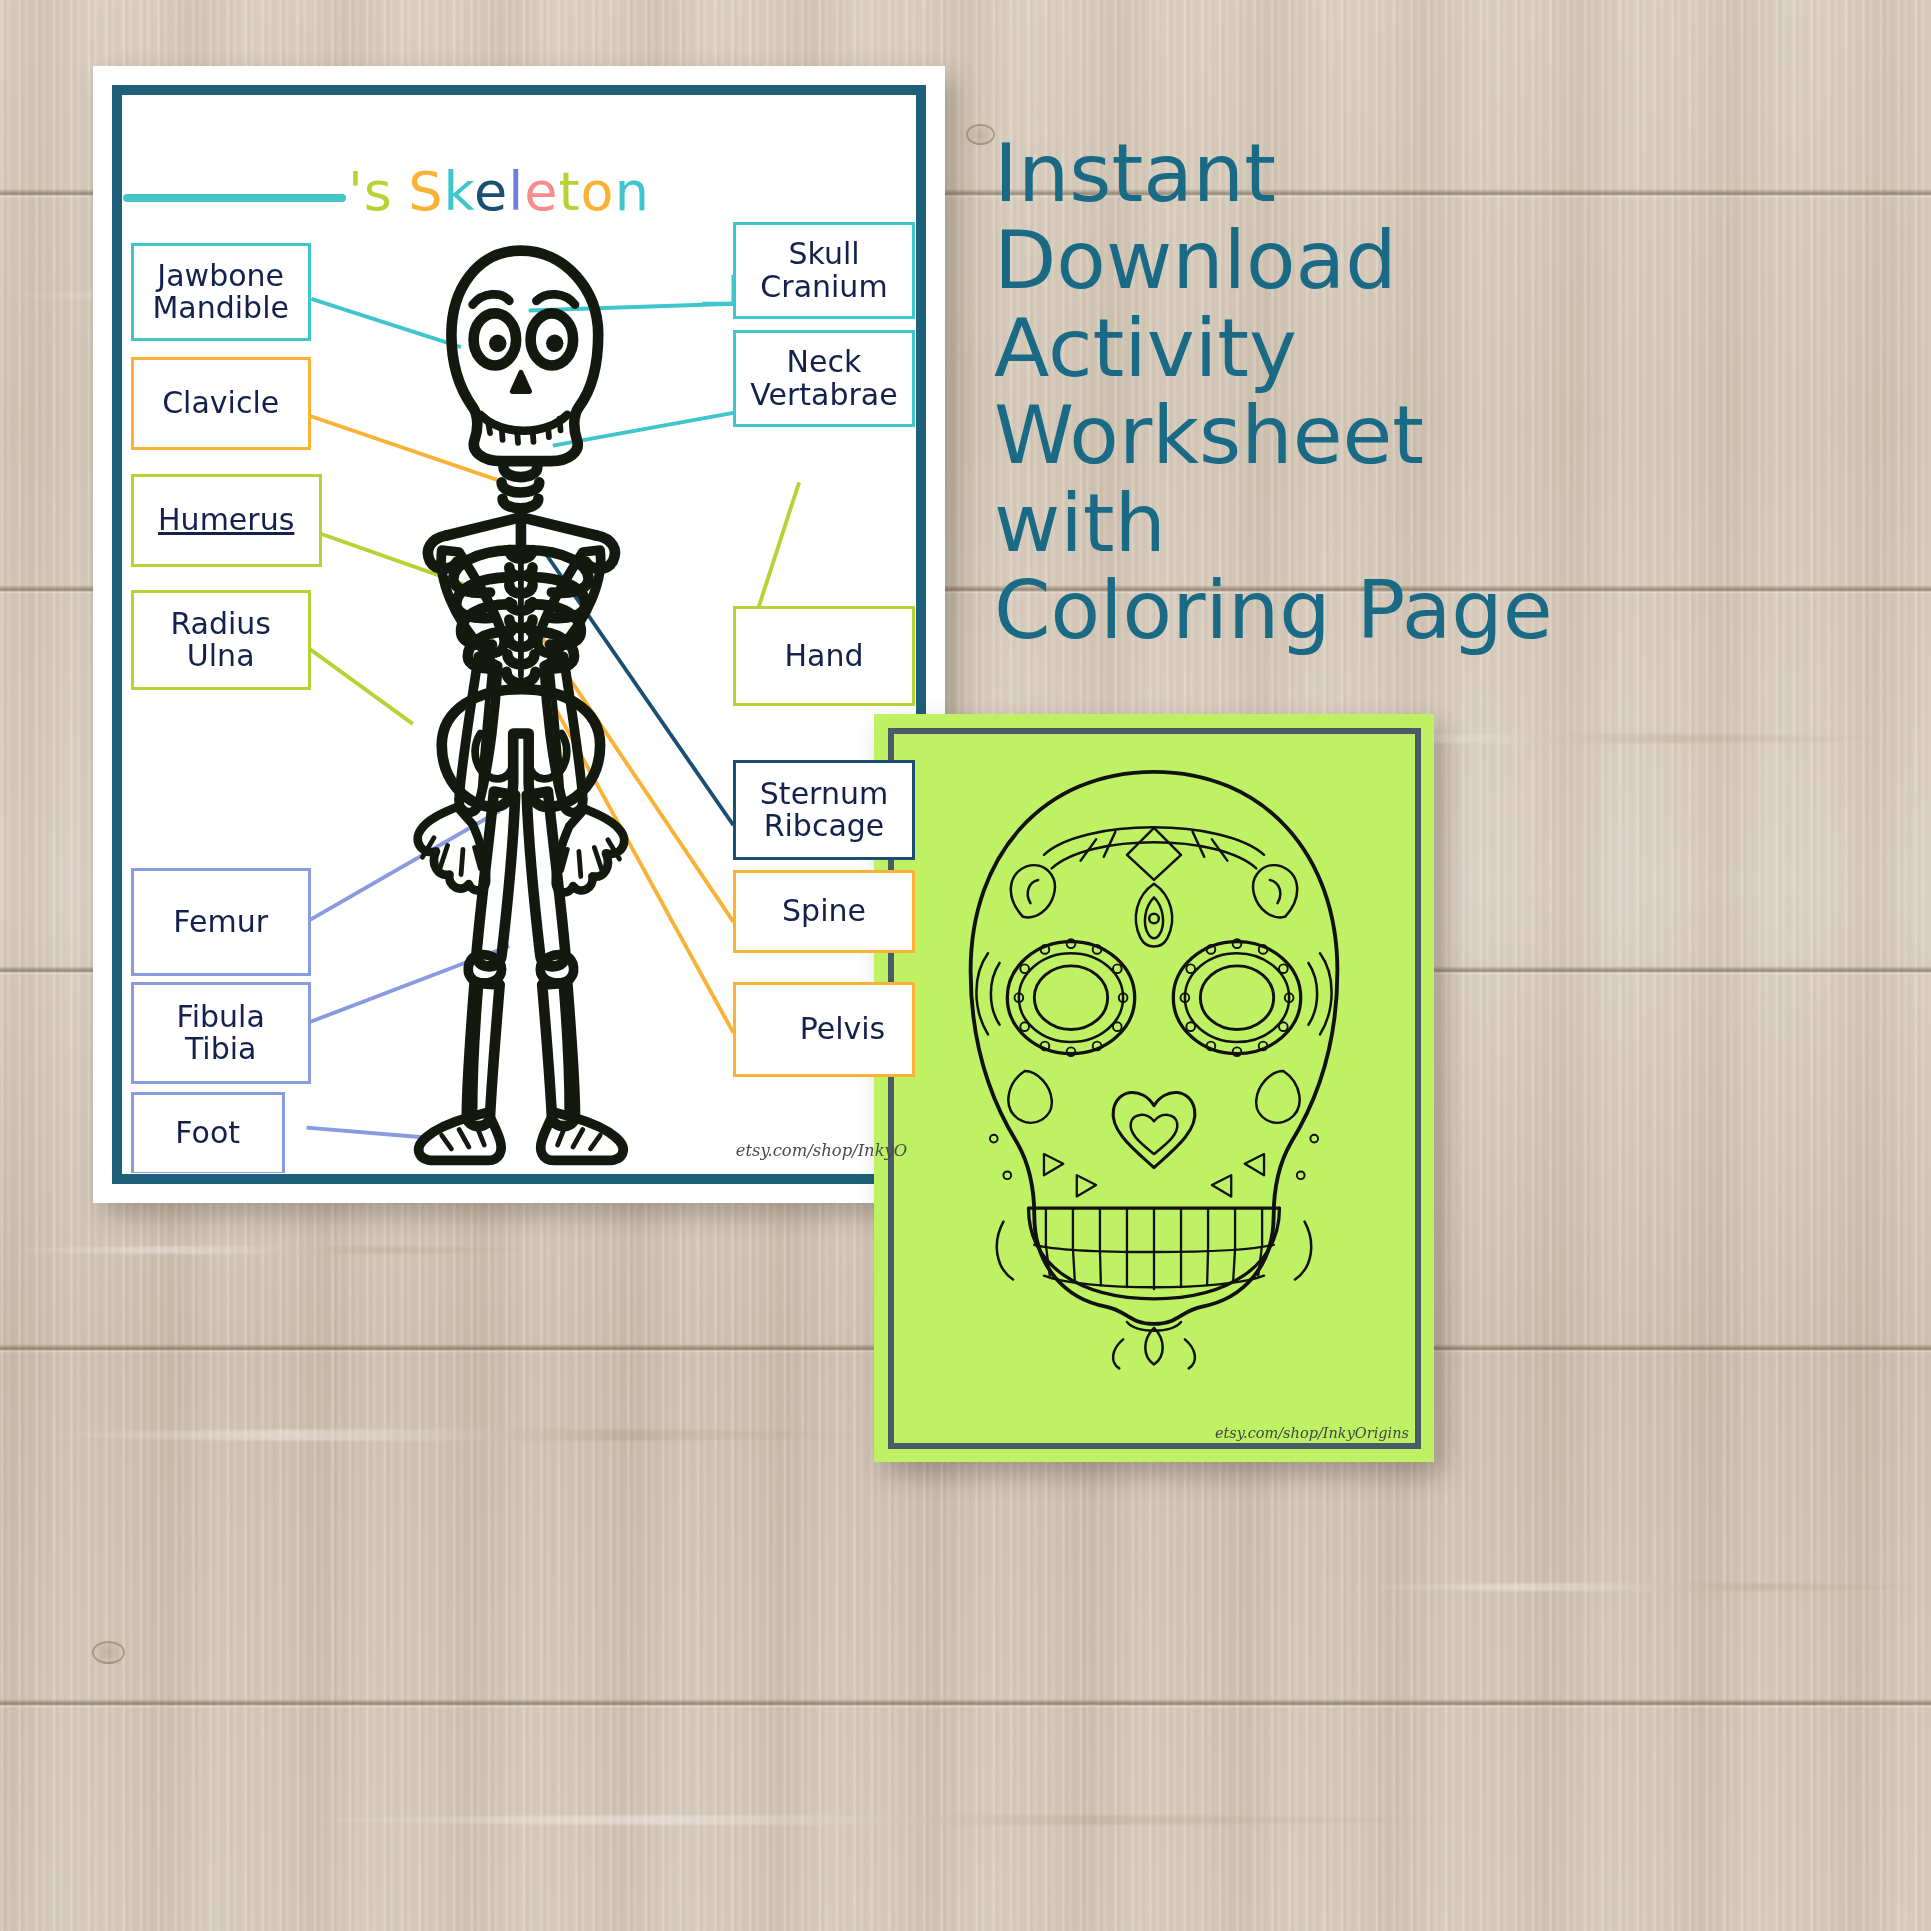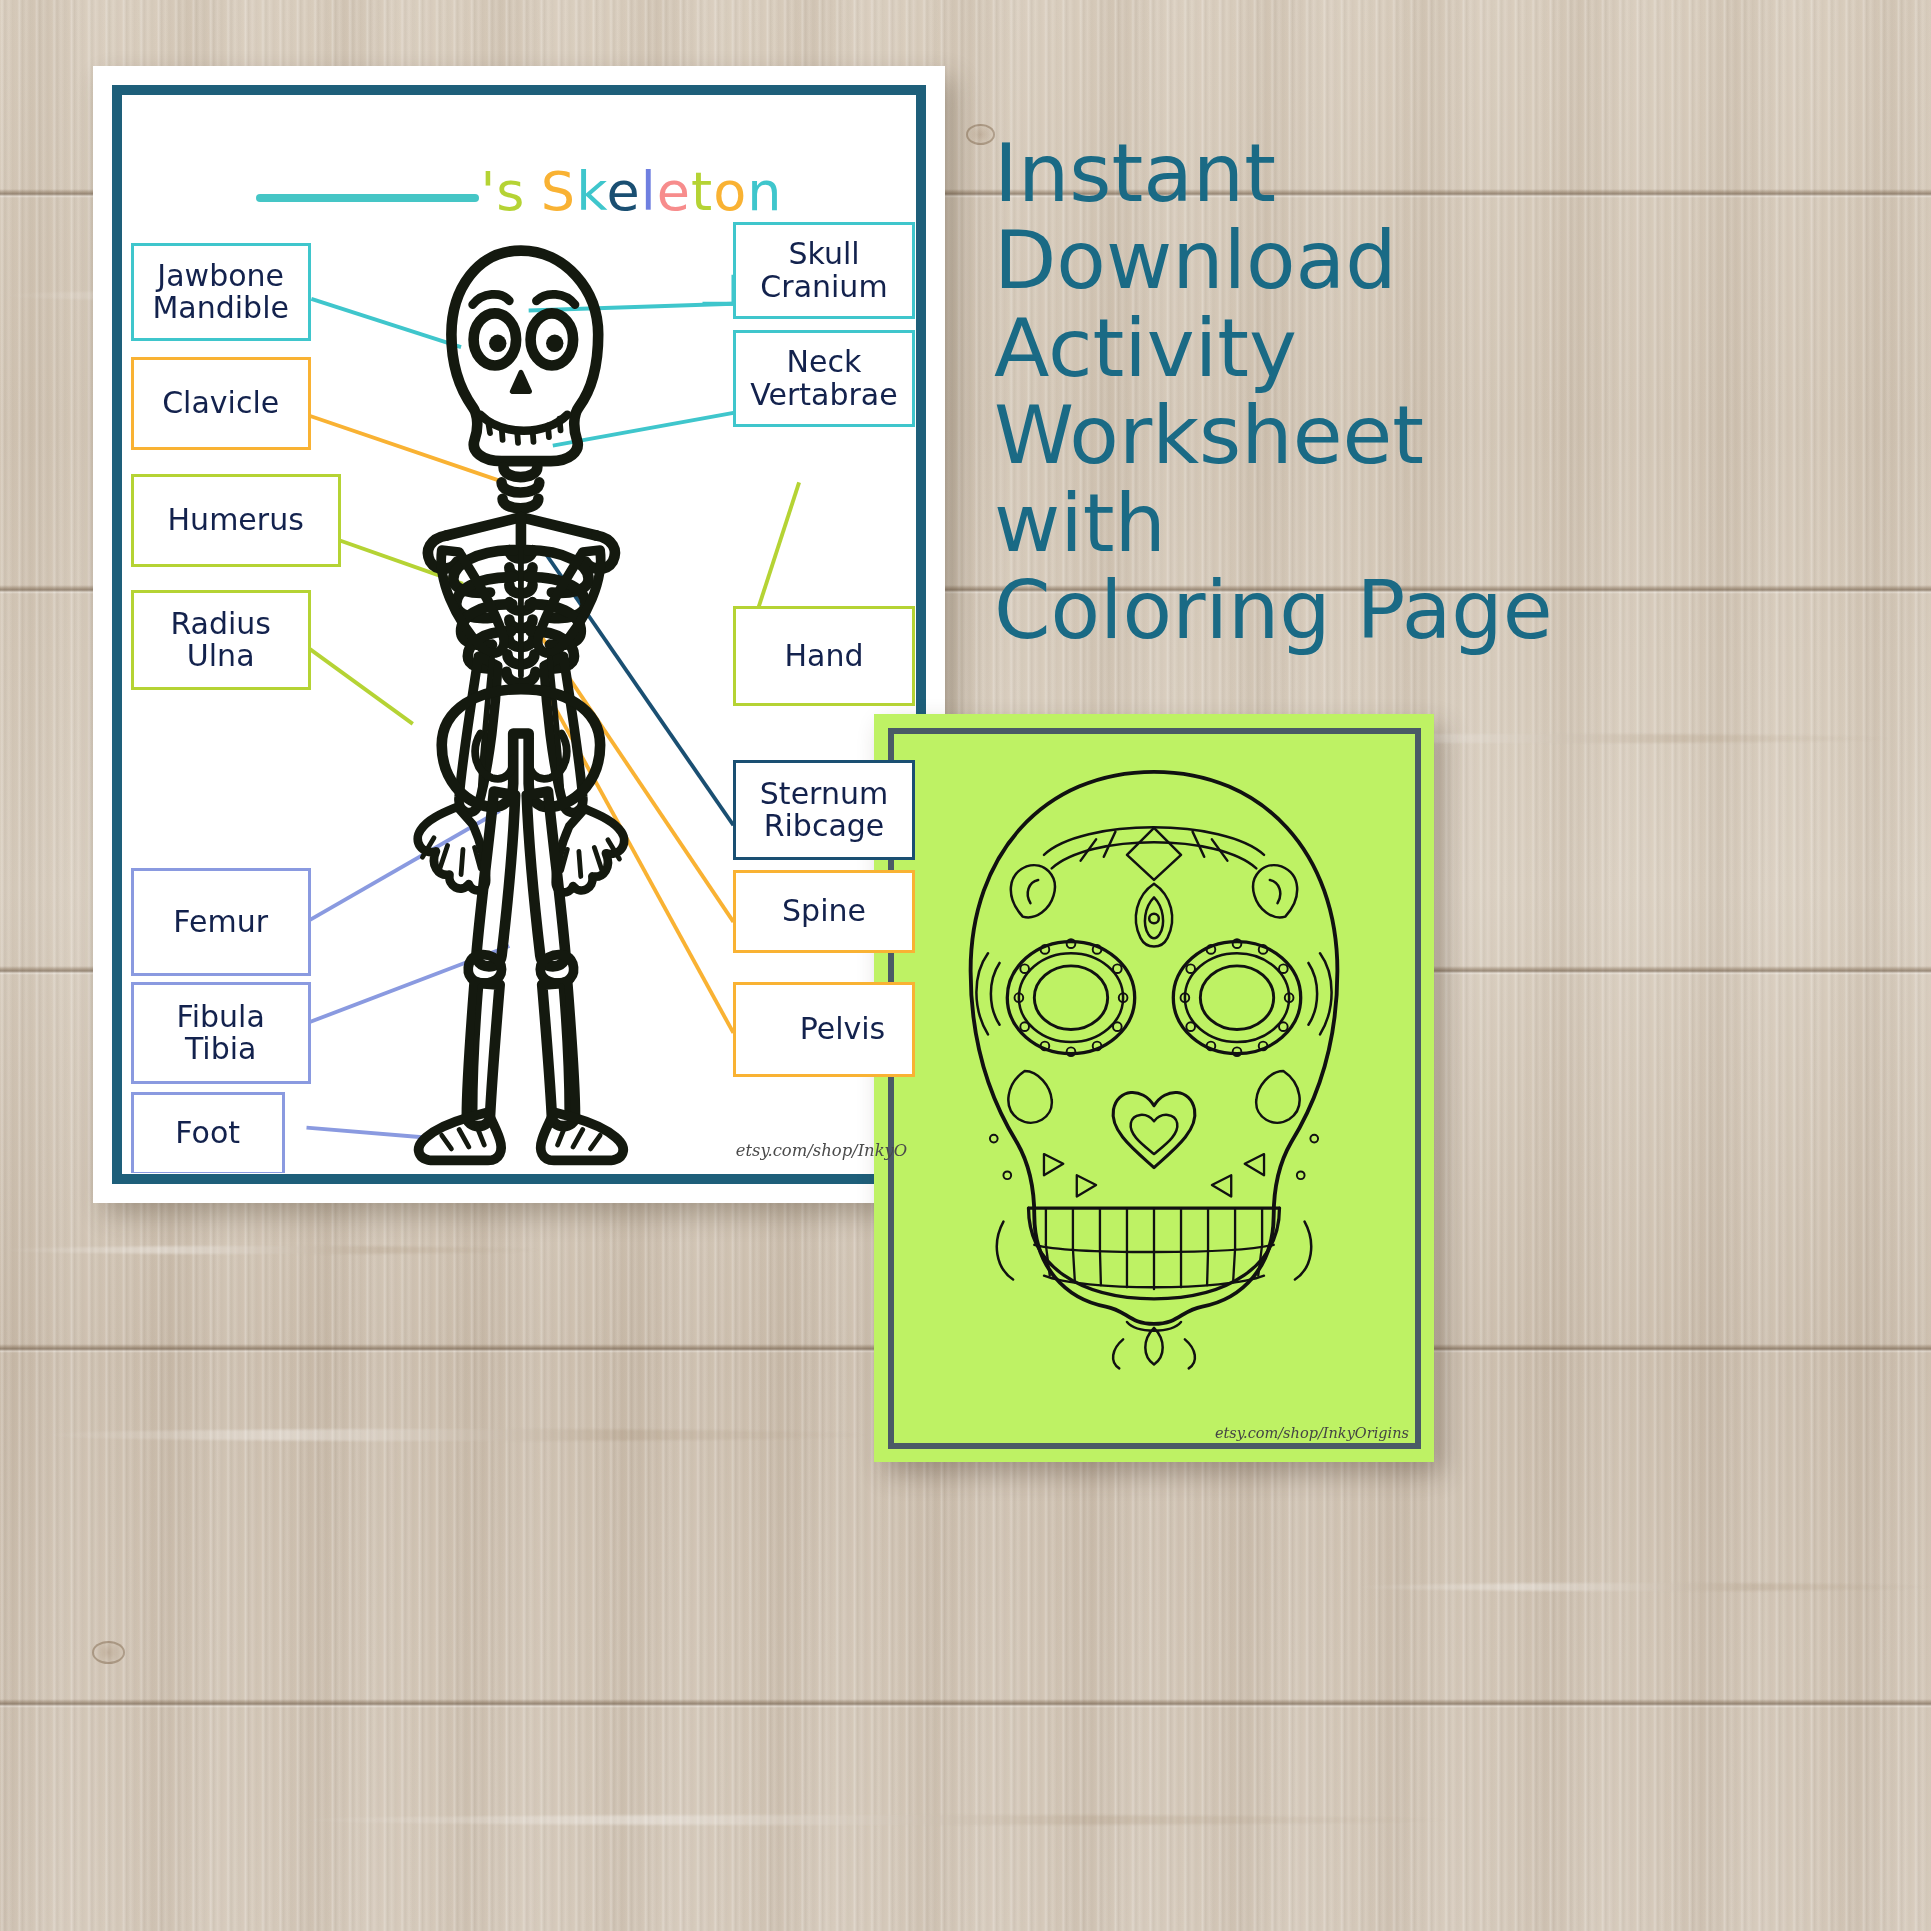--- a/index.html
+++ b/index.html
@@ -67,21 +67,20 @@
     position: absolute;
     left: 30px; top: 30px; right: 30px; bottom: 30px;
     overflow: hidden;
   }
 
   
   #title-row {
     position: absolute;
     left: 0; top: 64px;
     width: 792px;
-    text-align: center;
     white-space: nowrap;
   }
   #name-blank {
     display: inline-block;
     width: 223px; height: 8.7px;
     background: #45c6c6;
     border-radius: 4.8px;
     vertical-align: 7.7px;
     margin-right: 1.9px;
   }
@@ -336,21 +335,21 @@
         <span>Mandible</span>
       </div>
     </div>
 
     <div class="lbl" style="left:7.7px; top:261px; width:180px; height:93px; border-color:#f9b233;">
       <div>
         <span>Clavicle</span>
       </div>
     </div>
 
-    <div class="lbl" style="left:7.7px; top:378px; width:210px; height:93px; border-color:#b5d334;">
+    <div class="lbl" style="left:7.7px; top:378px; width:191px; height:93px; border-color:#b5d334;text-decoration:underline;">
       <div>
         <span>Humerus</span>
       </div>
     </div>
 
     <div class="lbl" style="left:7.7px; top:494px; width:180px; height:100px; border-color:#b5d334;">
       <div>
         <span>Radius</span>
         <span>Ulna</span>
       </div>

